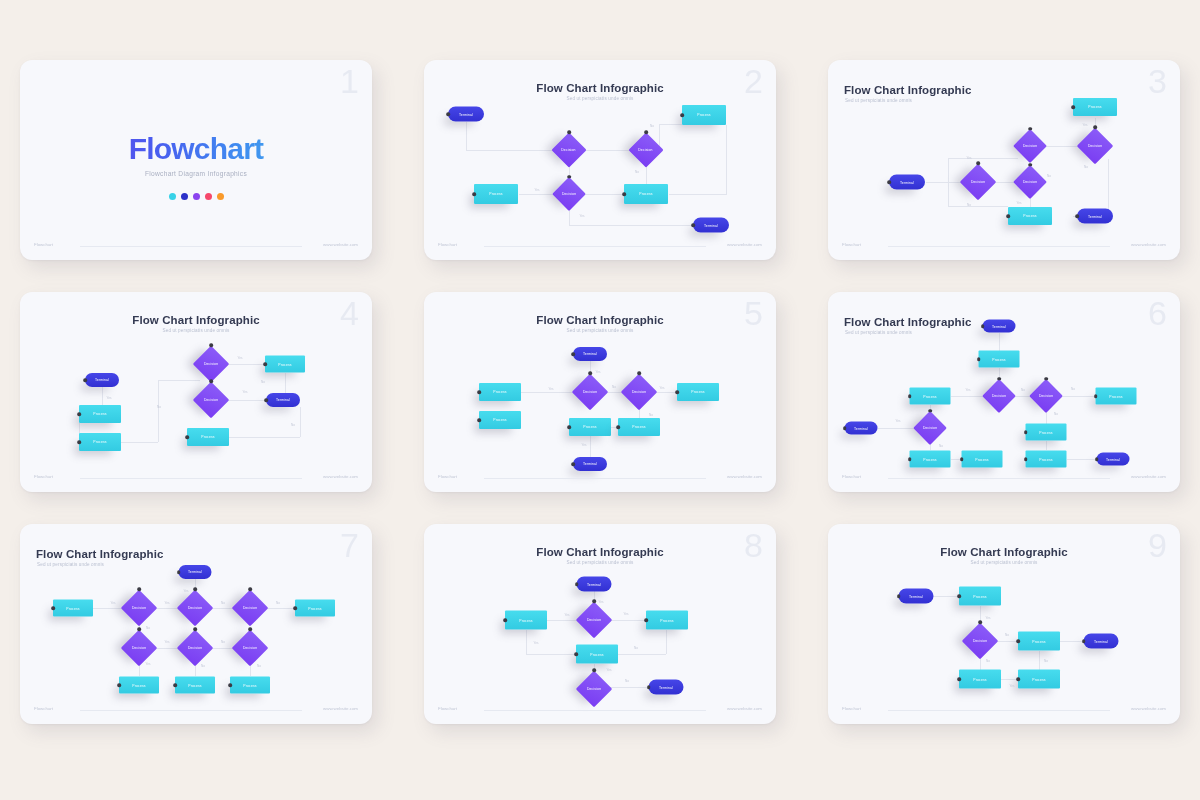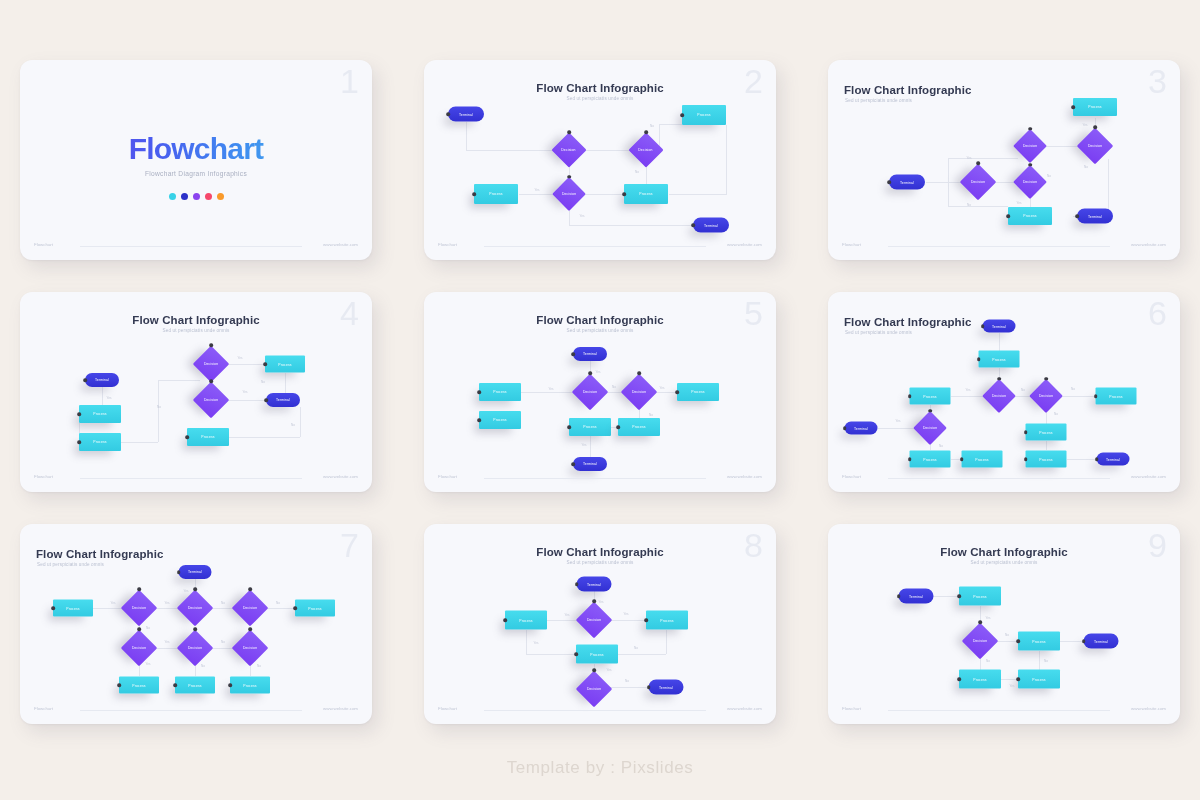--- a/index.html
+++ b/index.html
@@ -687,14 +687,13 @@
           <div class="foot">
             <span class="fl">Flowchart</span>
             <span class="line"></span>
             <span class="fr">www.website.com</span>
           </div>
         </div>
       </div>
 
   </div>
 
-  <div class="credit">Template by : Pixslides</div>
 </div>
 
 </body></html>

